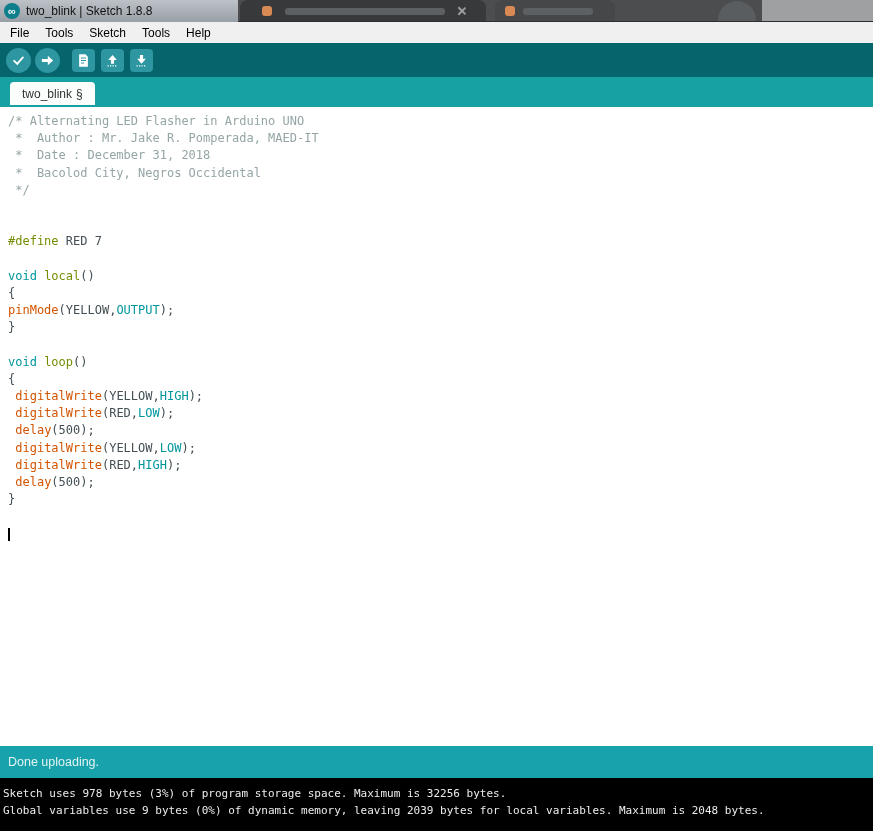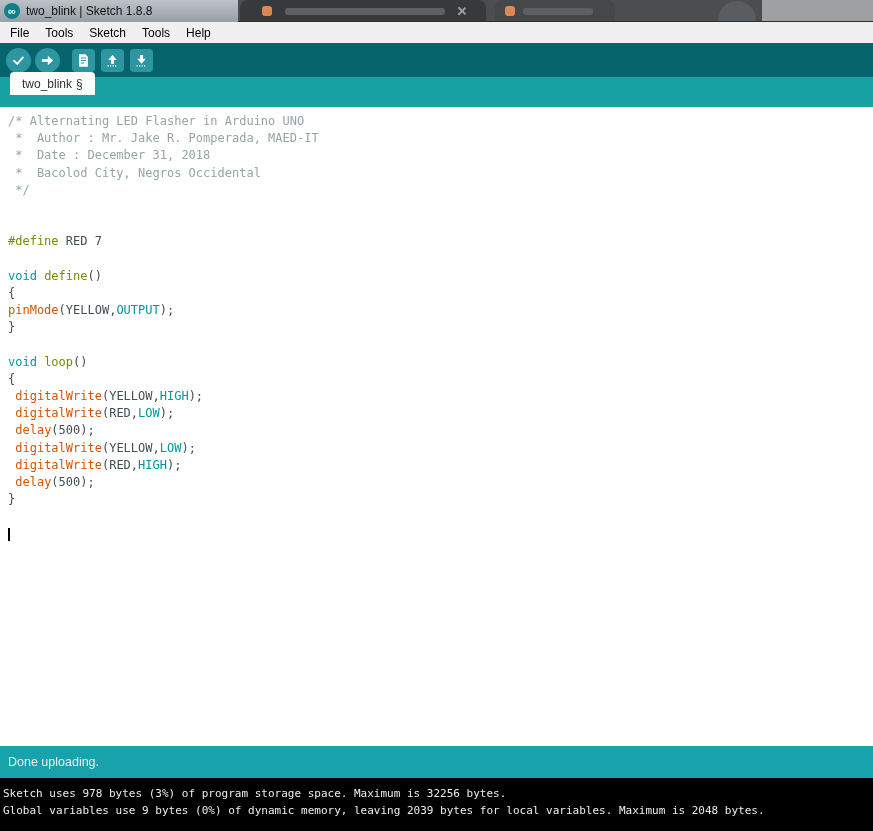--- a/index.html
+++ b/index.html
@@ -37,21 +37,21 @@
            padding-left:6px;box-sizing:border-box;}
   .tb-btn{display:flex;align-items:center;justify-content:center;background:var(--button-bg,#2D96A0);
           flex:0 0 auto;cursor:pointer;}
   .tb-btn.round{width:25px;height:25px;border-radius:50%;margin-right:4px;}
   .tb-btn.square{width:23px;height:23px;border-radius:4px;margin-right:6px;}
   .tb-btn .glyph{display:flex;align-items:center;justify-content:center;}
   .tb-gap{width:8px;flex:0 0 auto;}
 
   
   .tabstrip{height:30px;background:var(--header-bg,#17A1A3);position:relative;}
-  .tab{position:absolute;left:10px;bottom:12px;height:23px;background:#fbfdfd;
+  .tab{position:absolute;left:10px;bottom:2px;height:23px;background:#fbfdfd;
        border-radius:4px 4px 0 0;padding:0 12px;display:flex;align-items:center;
        font-size:12px;color:#333;cursor:pointer;}
   .tab .suffix{margin-left:4px;color:#333;}
 
   
   .editor{height:639px;background:var(--editor-bg,#ffffff);padding:6px 0 0 8px;box-sizing:border-box;
           font-family:"DejaVu Sans Mono","Liberation Mono",monospace;font-size:12px;
           line-height:17.2px;color:var(--plain,#434F54);overflow:hidden;cursor:text;}
   .code-line{white-space:pre;height:17.2px;}
   .tok-cm{color:var(--comment,#95A5A6);}
@@ -156,21 +156,21 @@
   <div class="editor" id="code-lines">
       <div class="code-line"><span class="tok-cm">/* Alternating LED Flasher in Arduino UNO</span></div>
       <div class="code-line"><span class="tok-cm"> *  Author : Mr. Jake R. Pomperada, MAED-IT</span></div>
       <div class="code-line"><span class="tok-cm"> *  Date : December 31, 2018</span></div>
       <div class="code-line"><span class="tok-cm"> *  Bacolod City, Negros Occidental</span></div>
       <div class="code-line"><span class="tok-cm"> */</span></div>
       <div class="code-line"></div>
       <div class="code-line"></div>
       <div class="code-line"><span class="tok-kw">#define</span><span class="tok-pl"> RED 7</span></div>
       <div class="code-line"></div>
-      <div class="code-line"><span class="tok-ty">void</span><span class="tok-pl"> </span><span class="tok-kw">define</span><span class="tok-pl">()</span></div>
+      <div class="code-line"><span class="tok-ty">void</span><span class="tok-pl"> </span><span class="tok-kw">local</span><span class="tok-pl">()</span></div>
       <div class="code-line"><span class="tok-pl">{</span></div>
       <div class="code-line"><span class="tok-fn">pinMode</span><span class="tok-pl">(YELLOW,</span><span class="tok-ty">OUTPUT</span><span class="tok-pl">);</span></div>
       <div class="code-line"><span class="tok-pl">}</span></div>
       <div class="code-line"></div>
       <div class="code-line"><span class="tok-ty">void</span><span class="tok-pl"> </span><span class="tok-kw">loop</span><span class="tok-pl">()</span></div>
       <div class="code-line"><span class="tok-pl">{</span></div>
       <div class="code-line"><span class="tok-pl"> </span><span class="tok-fn">digitalWrite</span><span class="tok-pl">(YELLOW,</span><span class="tok-ty">HIGH</span><span class="tok-pl">);</span></div>
       <div class="code-line"><span class="tok-pl"> </span><span class="tok-fn">digitalWrite</span><span class="tok-pl">(RED,</span><span class="tok-ty">LOW</span><span class="tok-pl">);</span></div>
       <div class="code-line"><span class="tok-pl"> </span><span class="tok-fn">delay</span><span class="tok-pl">(500);</span></div>
       <div class="code-line"><span class="tok-pl"> </span><span class="tok-fn">digitalWrite</span><span class="tok-pl">(YELLOW,</span><span class="tok-ty">LOW</span><span class="tok-pl">);</span></div>

